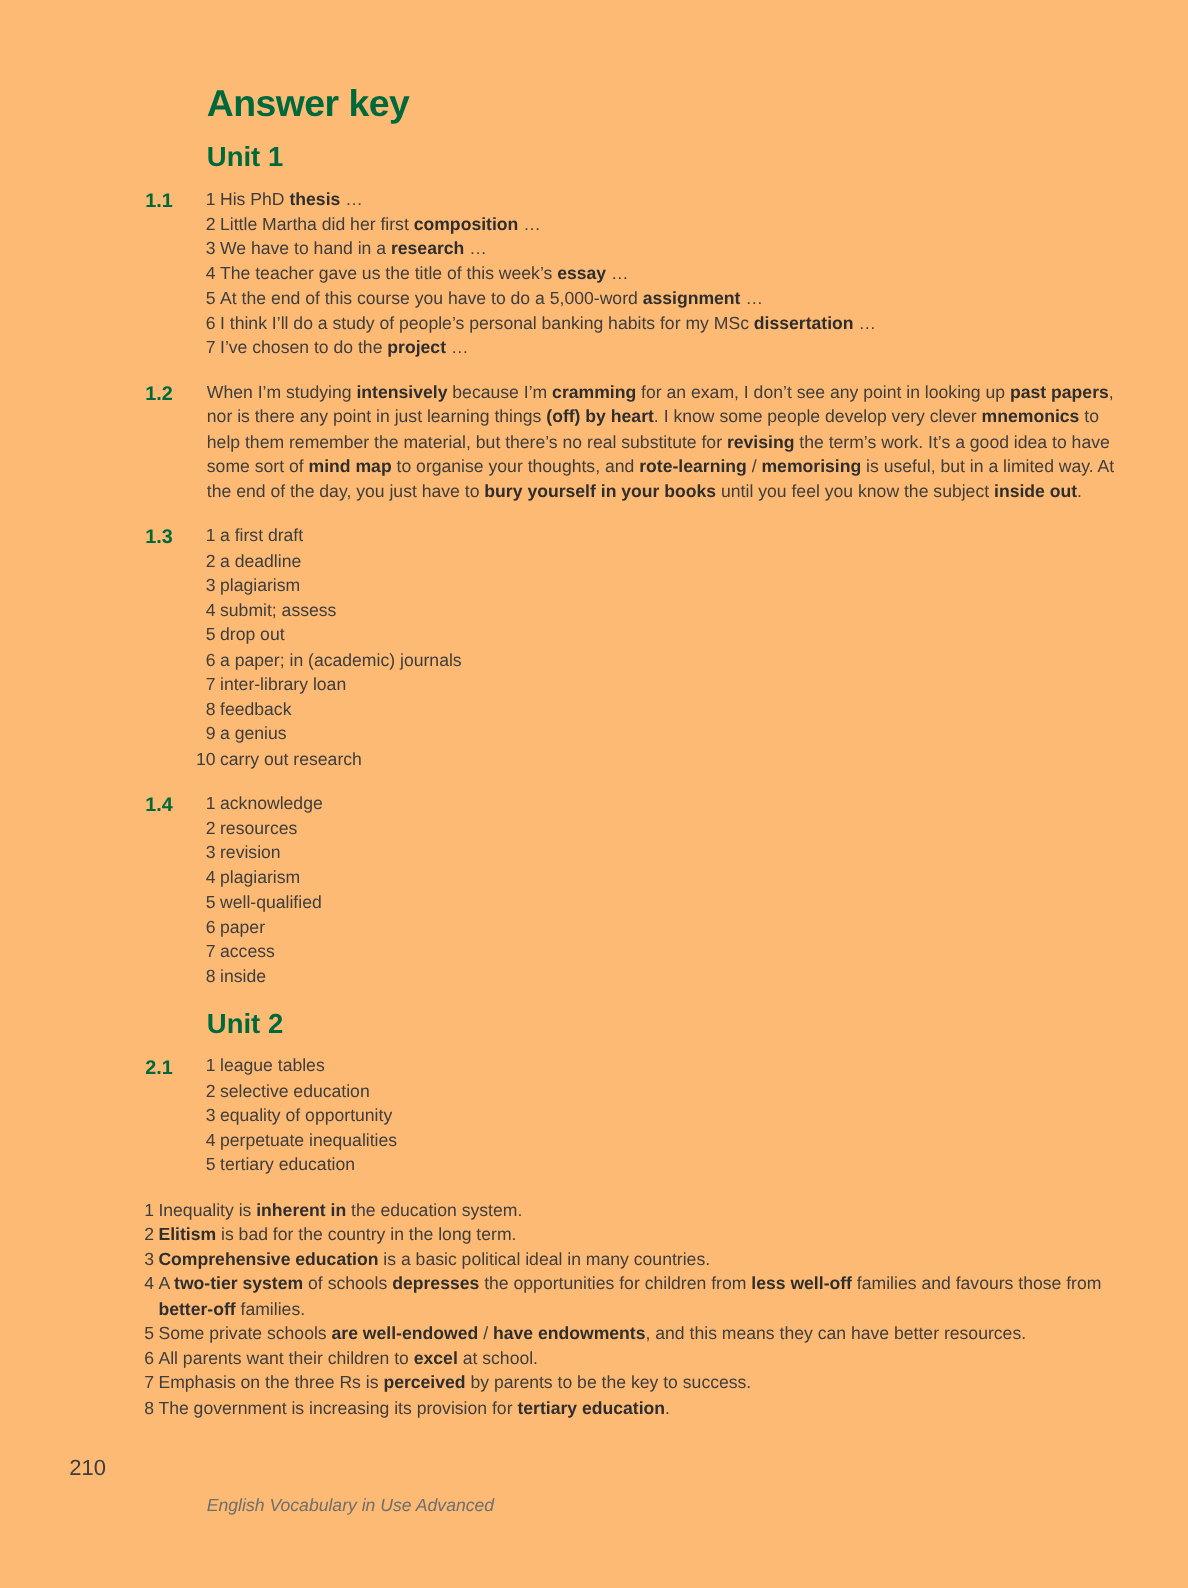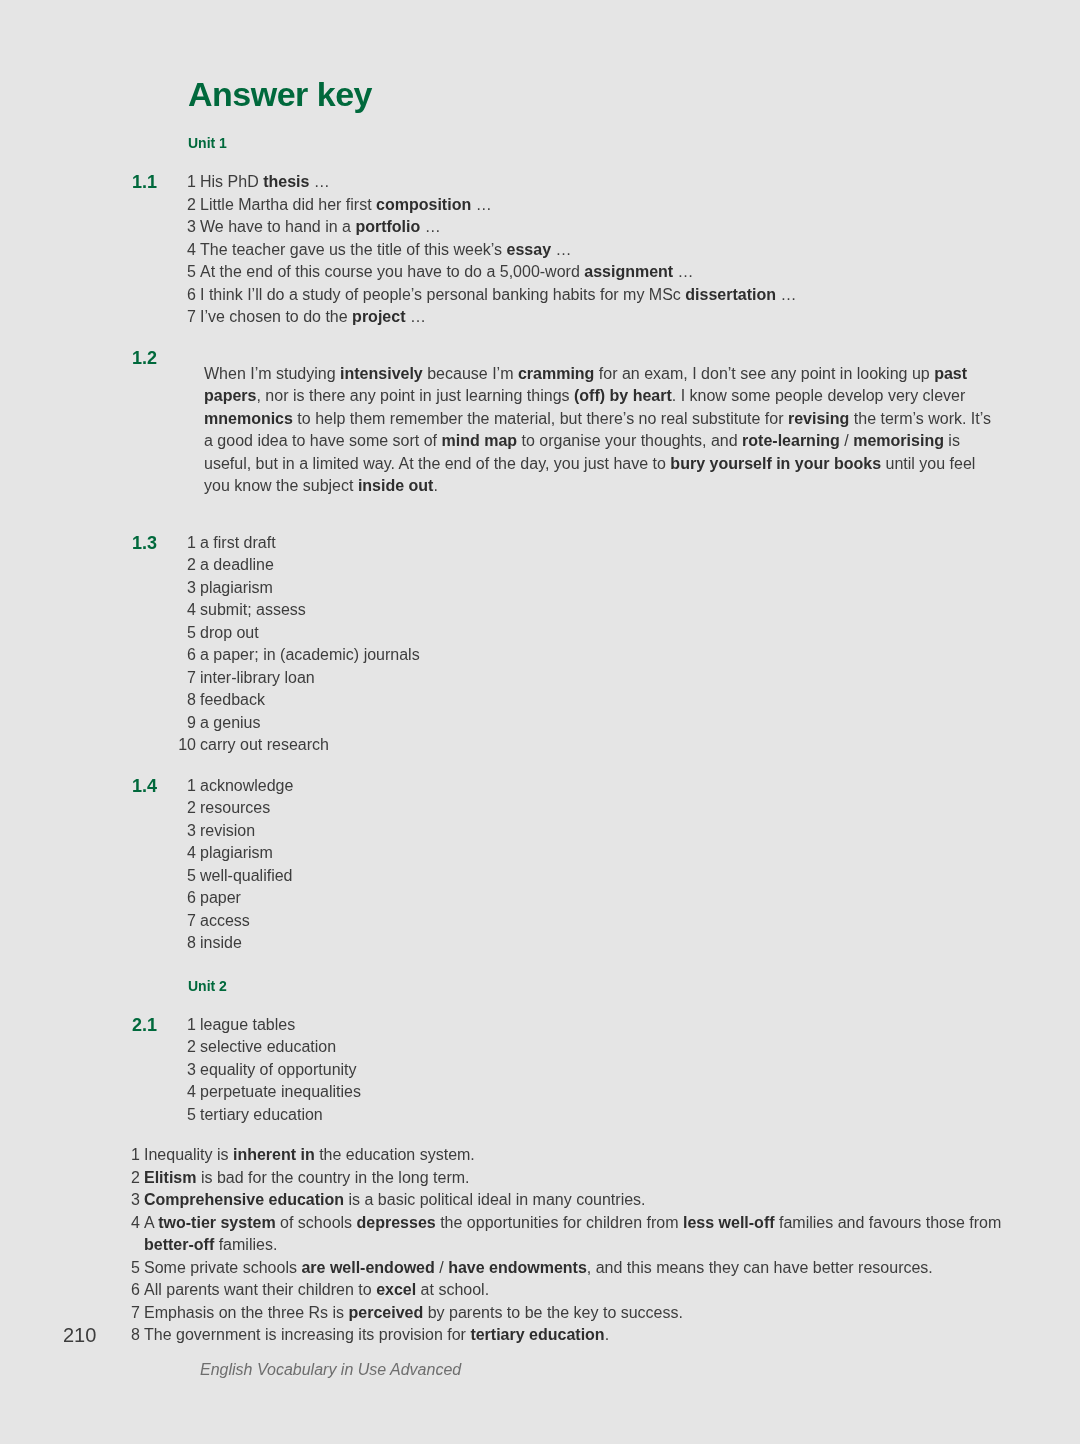--- a/index.html
+++ b/index.html
@@ -5,56 +5,56 @@
   :root{
     --green:#00693c;
     --body:#3d3d3d;
     --bold:#2e2e2e;
     --fgray:#6e6e6e;
   }
   html,body{margin:0;padding:0;background:#ffffff;}
   .page{
     position:relative;
     width:1080px;height:1444px;
-    background:#e5e5e5;
+    background:#fdba74;
     font-family:"Liberation Sans","DejaVu Sans",sans-serif;
     color:var(--body);
     overflow:hidden;
   }
   .content{position:absolute;left:132px;top:74px;width:884px;}
   .page-title{
     margin:0 0 16px 56px;
     font-size:34px;line-height:40px;font-weight:700;
     letter-spacing:-0.5px;
     color:var(--green);
   }
   .unit-heading{
     margin:4px 0 15px 56px;
-    font-size:14px;line-height:26px;font-weight:700;
+    font-size:25px;line-height:26px;font-weight:700;
     color:var(--green);
   }
   .exercise{display:flex;margin:0 0 18px 0;}
   .ex-num{
     flex:0 0 56px;
     font-size:18px;line-height:22.5px;font-weight:700;
     color:var(--green);
   }
   .ex-body{flex:1;font-size:16px;line-height:22.5px;}
-  .ex-para{margin:16px;}
+  .ex-para{margin:0;}
   .answer-list{list-style:none;margin:0;padding:0;}
   .answer-item{display:flex;}
   .item-number{flex:0 0 28px;margin-left:-20px;text-align:right;}
   .item-text{flex:1;margin-left:4px;}
   strong{font-weight:700;color:var(--bold);}
   .page-number{
     position:absolute;left:63px;top:1324px;
     font-size:20px;line-height:22px;font-weight:400;color:var(--body);
   }
   .book-title{
-    position:absolute;left:200px;top:1359px;
+    position:absolute;left:188px;top:1359px;
     font-size:16px;line-height:22px;font-style:italic;color:var(--fgray);
   }
 </style>
 </head>
 <body>
 
 <div class="page">
   <div class="content">
     <h1 class="page-title">Answer key</h1>
     <main>
@@ -66,21 +66,21 @@
               <li class="answer-item">
                 <span class="item-number">1</span>
                 <span class="item-text">His PhD <strong>thesis</strong> …</span>
               </li>
               <li class="answer-item">
                 <span class="item-number">2</span>
                 <span class="item-text">Little Martha did her first <strong>composition</strong> …</span>
               </li>
               <li class="answer-item">
                 <span class="item-number">3</span>
-                <span class="item-text">We have to hand in a <strong>portfolio</strong> …</span>
+                <span class="item-text">We have to hand in a <strong>research</strong> …</span>
               </li>
               <li class="answer-item">
                 <span class="item-number">4</span>
                 <span class="item-text">The teacher gave us the title of this week’s <strong>essay</strong> …</span>
               </li>
               <li class="answer-item">
                 <span class="item-number">5</span>
                 <span class="item-text">At the end of this course you have to do a 5,000-word <strong>assignment</strong> …</span>
               </li>
               <li class="answer-item">

